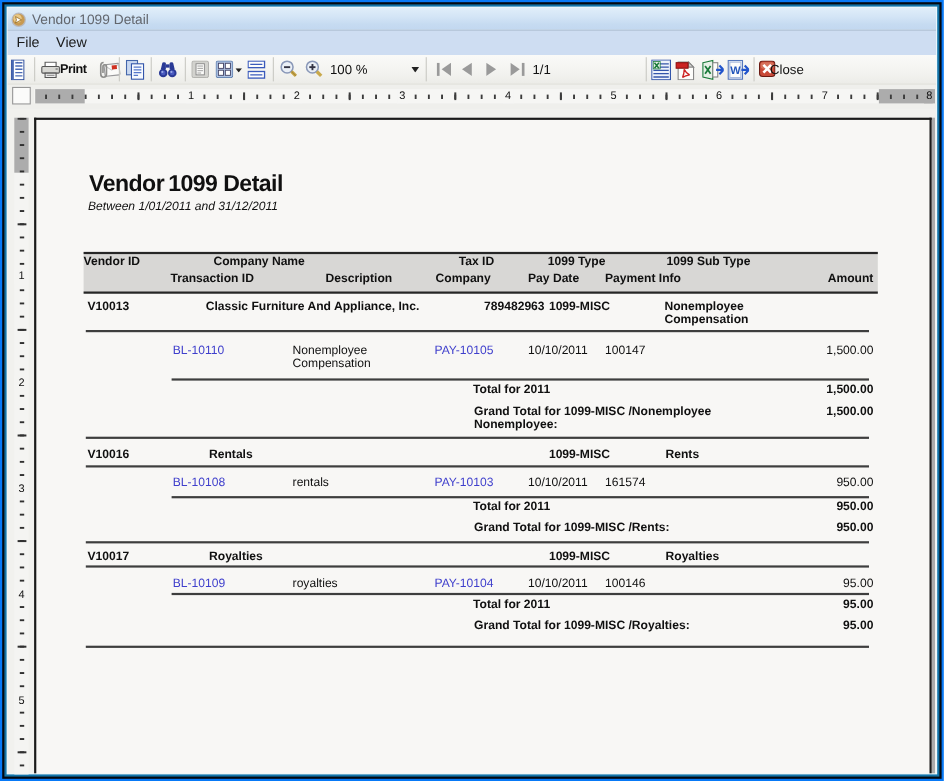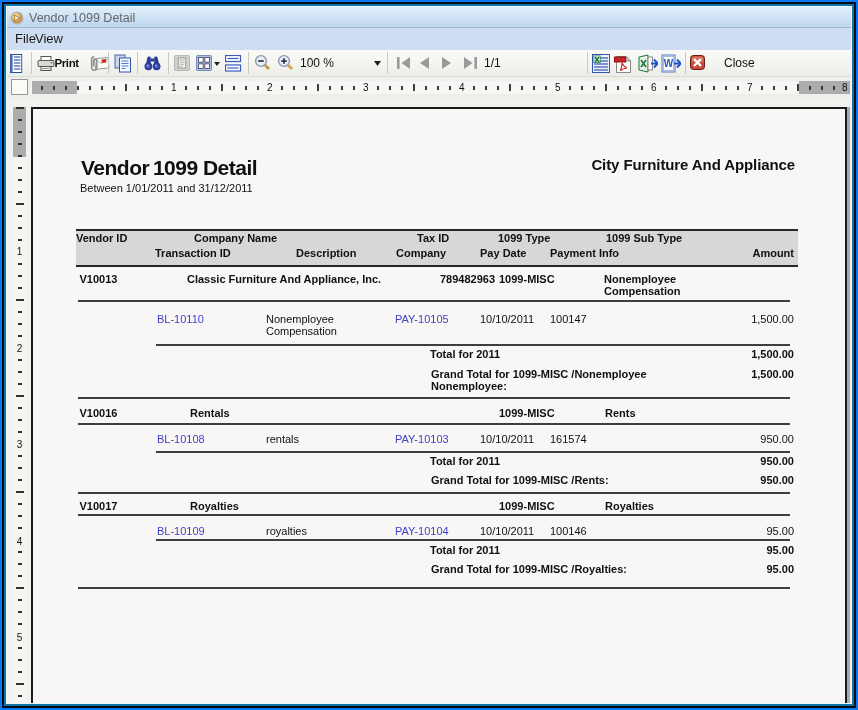--- a/index.html
+++ b/index.html
@@ -45,21 +45,21 @@
   background-size:8px 96px,4px 12px;
   background-repeat:repeat-y,repeat-y;
   background-position:2.5px 0px,5px 0px; }
 .vnum { left:0; width:13px; height:13px; text-align:center; font-size:10px; color:#111; background:#F4F4F2; line-height:13px; }
 #page { left:24px; top:8px; width:816px; height:596px; background:#F8F7F5;
   border:2px solid #1a1a1a; border-bottom:none; border-right-width:2px; }
 #pshadow { left:840px; top:8px; width:3px; height:596px; background:#ABABAB; }
 
 .r { position:absolute; font-size:11px; color:#101010; white-space:nowrap; line-height:11px; }
 .b { font-weight:bold; }
-.i { }
+.i { font-style:italic; }
 .bl { color:#3F3FCC; }
 .line { position:absolute; height:2px; background:#3e3e3e; }
 .ra { text-align:right; }
 </style>
 </head>
 <body>
 <div class="abs" id="frameB"></div>
 <div class="abs" id="frameC"></div>
 <div class="abs" id="frameD"></div>
 <div class="abs" id="client">
@@ -67,21 +67,21 @@
     <svg class="abs" style="left:3px;top:4px" width="14" height="14" viewBox="0 0 17 17">
       <circle cx="8.5" cy="8.5" r="8" fill="#B8B8BC"></circle>
       <circle cx="8.5" cy="8.5" r="6.6" fill="#C89A50"></circle>
       <circle cx="7.2" cy="7.0" r="4.6" fill="#E8C887"></circle>
       <path d="M5 5 L11.5 8.5 L5 12 Q7 8.5 5 5 Z" fill="#fff" stroke="#8a6010" stroke-width="0.8"></path>
     </svg>
     <div class="abs" id="titletxt">Vendor 1099 Detail</div>
   </div>
   <div class="abs" id="menubar">
     <div class="abs menuitem" style="left:8px;">File</div>
-    <div class="abs menuitem" style="left:28px;text-align:center;">View</div>
+    <div class="abs menuitem" style="left:44px;text-align:center;">View</div>
   </div>
   <div class="abs" id="toolbar">
 
     <svg class="abs" style="left:3px;top:4px" width="13" height="19" viewBox="0 0 15 19" preserveAspectRatio="none">
       <rect x="0.5" y="0.5" width="13" height="18" fill="#fff" stroke="#2a4a9a"></rect>
       <rect x="0.5" y="0.5" width="2.5" height="18" fill="#4a6ab4"></rect>
       <g stroke="#4a6ab4" stroke-width="1.3">
         <line x1="4.5" y1="3" x2="12" y2="3"></line>
           <line x1="4.5" y1="6" x2="12" y2="6"></line>
         <line x1="4.5" y1="9" x2="12" y2="9"></line>
@@ -235,21 +235,21 @@
       <text x="7.5" y="13" font-size="10" font-weight="bold" fill="#2255BB" text-anchor="middle" font-family="Liberation Sans">W</text>
       <path d="M13 9.5 L19.5 9.5 M16 5.5 L19.8 9.5 L16 13.5" fill="none" stroke="#2255CC" stroke-width="2"></path>
     </svg>
     <div class="abs sep" style="left:678px"></div>
 
     <svg class="abs" style="left:683px;top:5px" width="15" height="15" viewBox="0 0 15 15">
       <rect x="0.5" y="0.5" width="14" height="14" rx="3" fill="#C94A38" stroke="#6A1A12"></rect>
       <rect x="1.5" y="1.5" width="12" height="6" rx="2.5" fill="#DA7A64" opacity="0.8"></rect>
       <path d="M4 4 L11 11 M11 4 L4 11" stroke="#fff" stroke-width="2.4"></path>
     </svg>
-    <div class="abs tbtxt" style="left:717px">Close</div>
+    <div class="abs tbtxt" style="left:693px">Close</div>
   </div>
   <div class="abs" id="rulerstrip">
     <div class="abs" id="cornerbox"></div>
     <div class="abs" id="hruler">
       <div class="abs hseg" style="left:1px;width:45px"></div>
       <div class="abs hseg" style="left:768px;width:49px"></div>
       <div class="abs" id="hticks"></div>
       <div class="abs hnum" style="left:138px">1</div>
       <div class="abs hnum" style="left:234px">2</div>
       <div class="abs hnum" style="left:330px">3</div>
@@ -271,21 +271,20 @@
       <div class="abs vnum" style="top:524px">5</div>
     </div>
     <div class="abs" id="pshadow"></div>
     <div class="abs" id="page"></div>
   </div>
 </div>
 
 <div class="abs" id="report" style="left:0;top:0;width:858px;height:710px;pointer-events:none">
   <div class="r b" style="left:81px;top:157px;font-size:21px;line-height:21px;letter-spacing:-0.5px">Vendor 1099 Detail</div>
   <div class="r i" style="left:80px;top:183px">Between 1/01/2011 and 31/12/2011</div>
-  <div class="r b ra" style="left:494px;top:159px;width:301px;font-size:15px;letter-spacing:-0.1px">City Furniture And Appliance</div>
 
   <div class="abs" style="left:76px;top:229px;width:722px;height:38px;background:#D8D7D5;border-top:2px solid #262626;border-bottom:2px solid #262626"></div>
   <div class="r b" style="left:76px;top:232.5px">Vendor ID</div>
   <div class="r b" style="left:194px;top:232.5px">Company Name</div>
   <div class="r b" style="left:417px;top:232.5px">Tax ID</div>
   <div class="r b" style="left:498px;top:232.5px">1099 Type</div>
   <div class="r b" style="left:606px;top:232.5px">1099 Sub Type</div>
   <div class="r b" style="left:155px;top:248px">Transaction ID</div>
   <div class="r b" style="left:296px;top:248px">Description</div>
   <div class="r b" style="left:396px;top:248px">Company</div>

